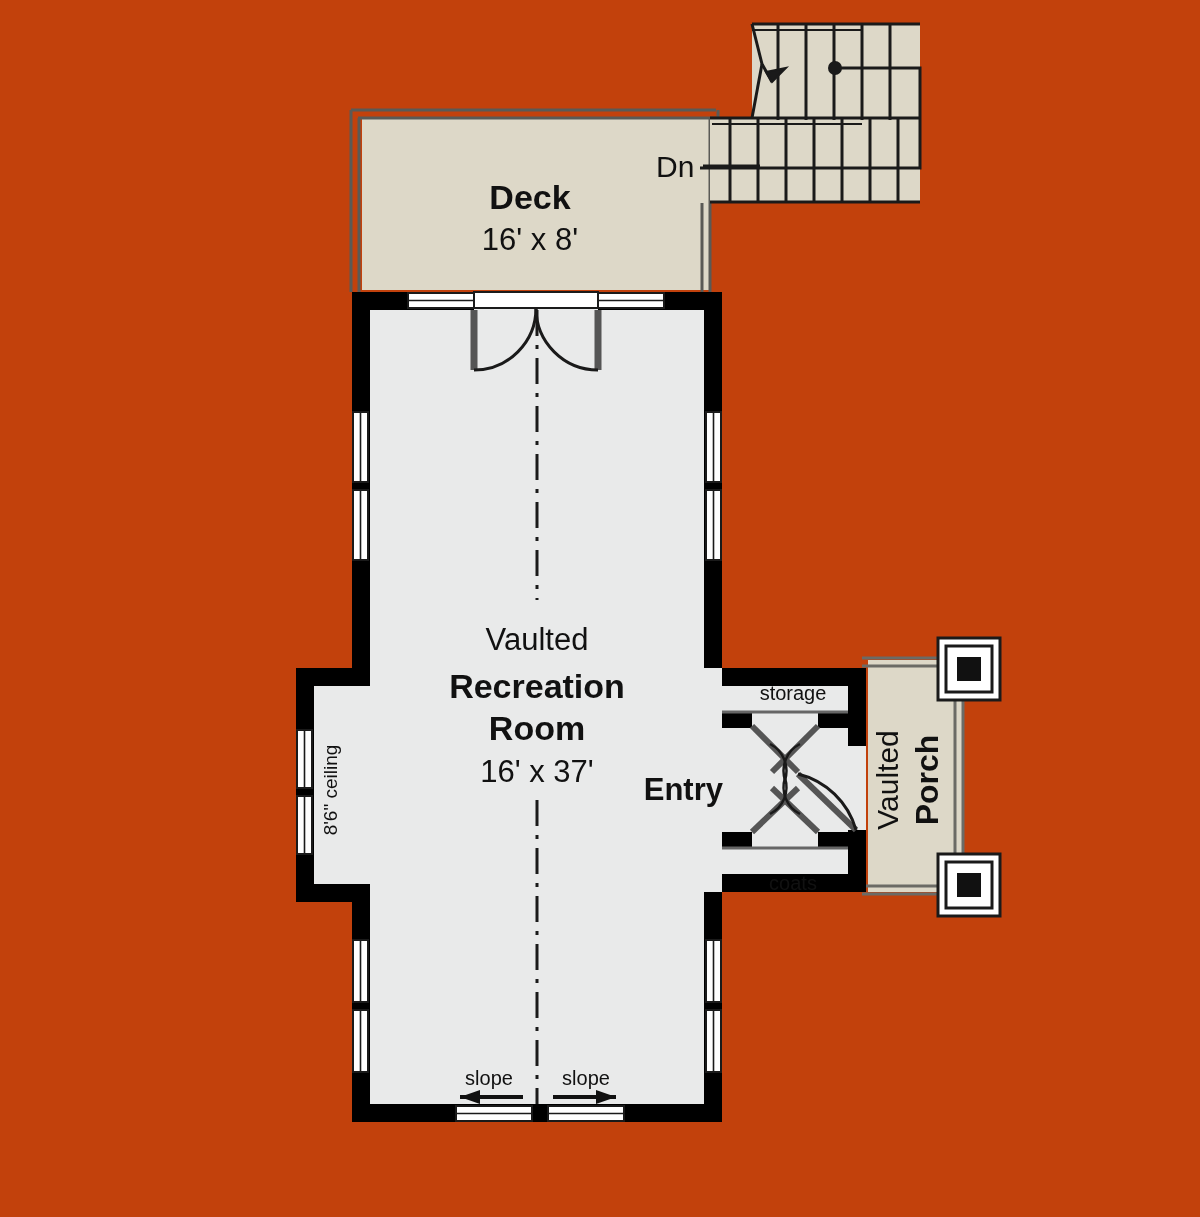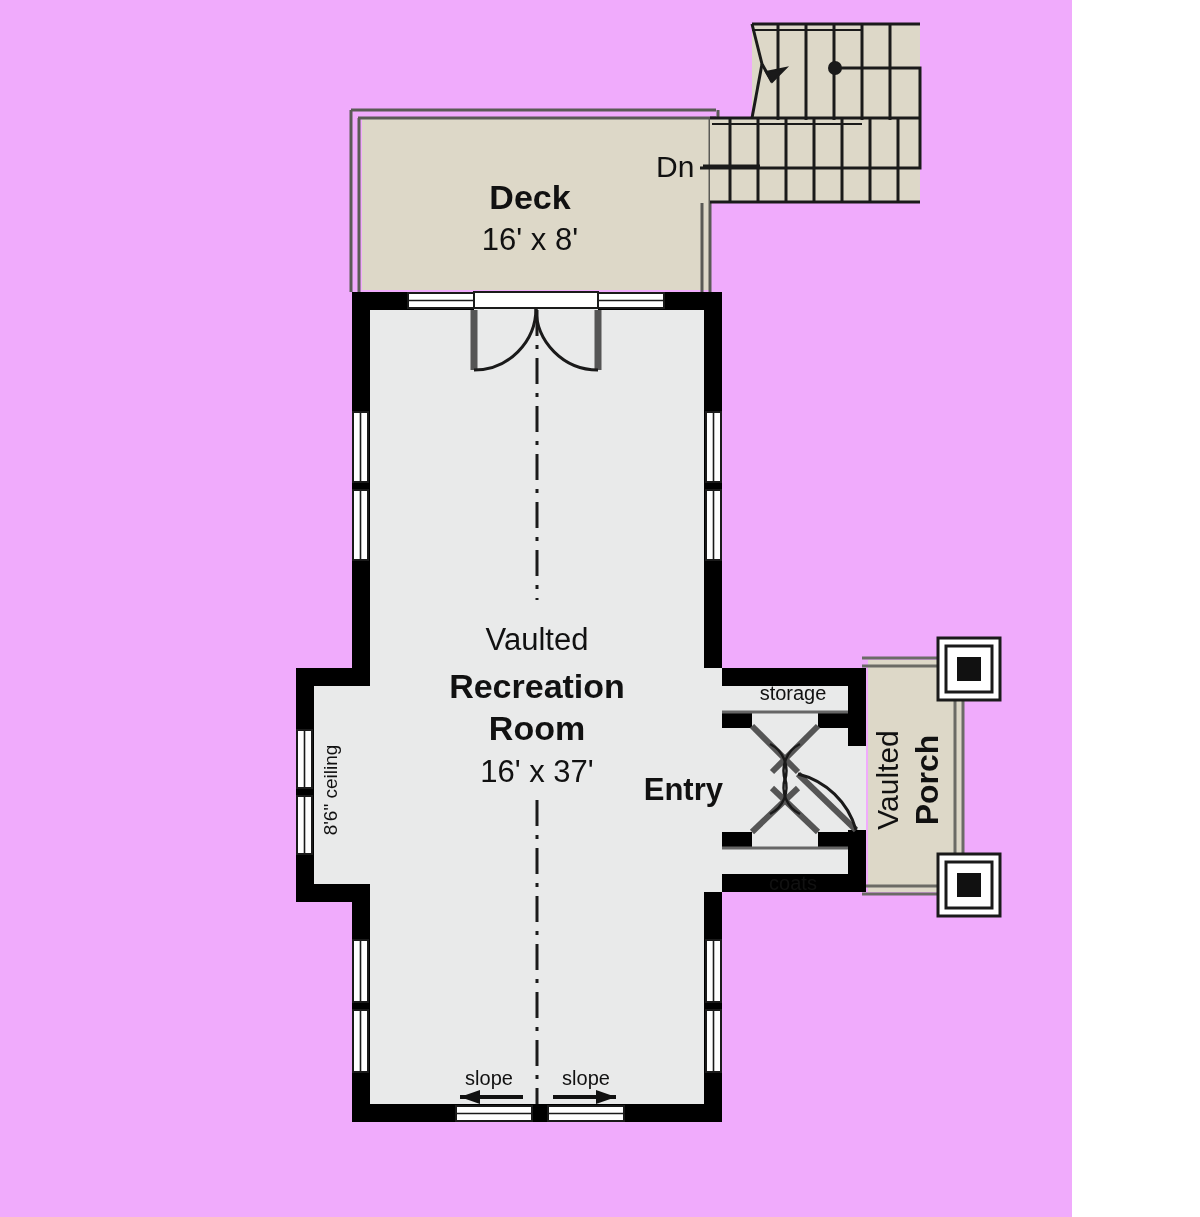--- a/index.html
+++ b/index.html
@@ -4,23 +4,23 @@
 <title>Floor Plan</title>
 <style>
   html, body {
     margin: 0;
     padding: 0;
     background: #ffffff;
     font-family: "Liberation Sans", sans-serif;
   }
   #plan-root {
     position: relative;
-    width: 1072px;
+    width: 1200px;
     height: 1217px;
-    background: #f0abfc;
+    background: #c2410c;
     overflow: hidden;
   }
   svg.plan-svg {
     display: block;
     width: 1200px;
     height: 1217px;
   }
   .lbl {
     font-family: "Liberation Sans", sans-serif;
     fill: #111111;

